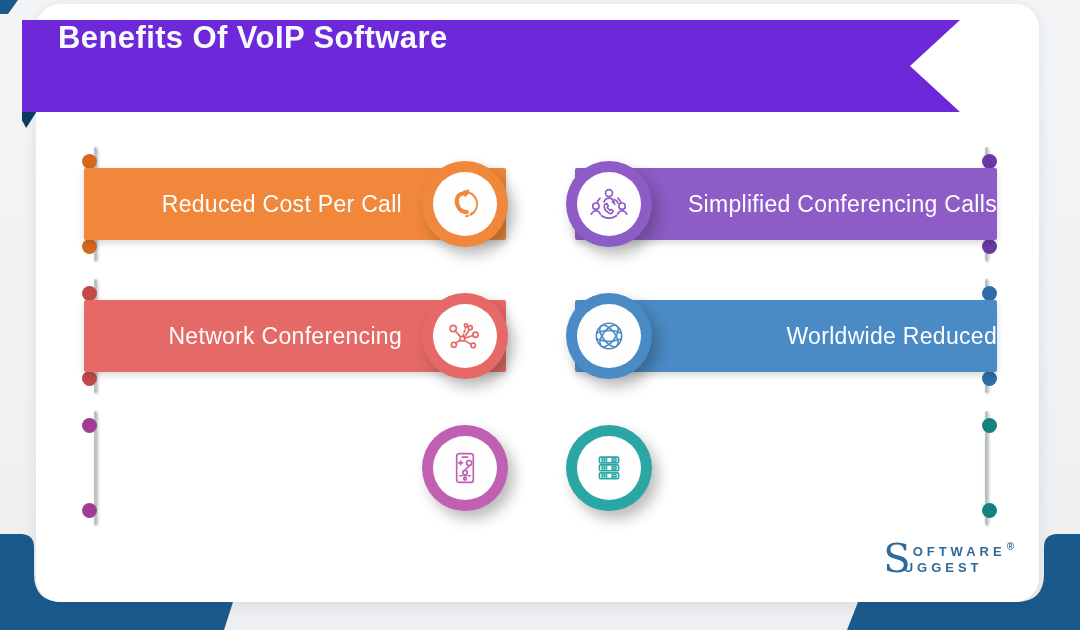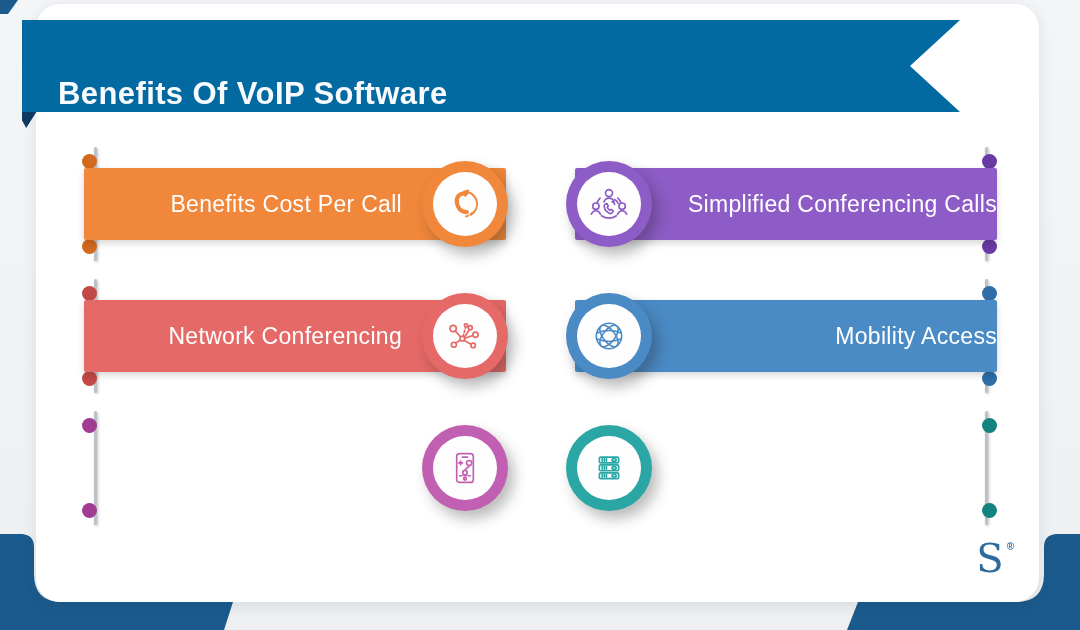--- a/index.html
+++ b/index.html
@@ -17,23 +17,23 @@
   
   .card{
     position:absolute;left:36px;top:4px;width:1003px;height:598px;
     background:#ffffff;border-radius:24px;z-index:1;
     box-shadow:0 3px 14px rgba(30,50,70,.10);
   }
 
   
   .banner{
     position:absolute;left:22px;top:20px;width:938px;height:92px;z-index:3;
-    background:#0369a1;
+    background:#6d28d9;
     clip-path:polygon(0 0,100% 0,calc(100% - 50px) 50%,100% 100%,0 100%);
-    display:flex;align-items:flex-end;
+    display:flex;align-items:flex-start;
     filter:drop-shadow(2px 5px 6px rgba(20,40,60,.25));
   }
   .banner-title{
     color:#f8fbfd;font-size:31px;font-weight:700;letter-spacing:.4px;
     padding-left:36px;white-space:nowrap;
   }
   .banner-fold{
     position:absolute;left:22px;top:111px;width:15px;height:17px;z-index:2;
     background:#0f3a5f;clip-path:polygon(0 0,100% 0,28% 100%,0 55%);
   }
@@ -112,21 +112,21 @@
   <div class="banner-fold"></div>
   <div class="banner">
     <div class="banner-title">Benefits Of VoIP Software</div>
   </div>
 
   <div class="ribbon left rb-orange" style="--cy:204px">
     <div class="pole"></div>
     <div class="curl top"></div>
     <div class="curl bottom"></div>
     <div class="band">
-      <span class="label">Benefits Cost Per Call</span>
+      <span class="label">Reduced Cost Per Call</span>
     </div>
     <div class="medal">
       <div class="medal-inner">
         <svg width="40" height="40" viewBox="0 0 44 44" fill="none" stroke="currentColor" stroke-width="2.1" stroke-linecap="round" stroke-linejoin="round">
           <path d="M23.5 10.5C16 9.5 12.3 13.8 13 20s4.6 10.8 11 10.9" stroke-width="4.6"></path>
           <path d="M28.7 33.7 A13.5 13.5 0 0 0 20.8 8.6"></path>
           <path d="M20.8 8.6l4.8-1.6M20.8 8.6l1.6 4.6"></path>
           <path d="M23 35.6A13.5 13.5 0 0 0 29.6 32" stroke-dasharray="2.6 2.6"></path>
         </svg>
       </div>
@@ -185,21 +185,21 @@
         </svg>
       </div>
     </div>
   </div>
 
   <div class="ribbon right rb-blue" style="--cy:336px">
     <div class="pole"></div>
     <div class="curl top"></div>
     <div class="curl bottom"></div>
     <div class="band">
-      <span class="label">Mobility Access</span>
+      <span class="label">Worldwide Reduced</span>
     </div>
     <div class="medal">
       <div class="medal-inner">
         <svg width="42" height="42" viewBox="0 0 48 48" fill="none" stroke="currentColor" stroke-width="1.8" stroke-linecap="round" stroke-linejoin="round">
           <circle cx="24" cy="24" r="14.5"></circle>
           <ellipse cx="24" cy="24" rx="7" ry="14.5" transform="rotate(38 24 24)"></ellipse>
           <ellipse cx="24" cy="24" rx="7" ry="14.5" transform="rotate(-38 24 24)"></ellipse>
           <path d="M10.5 20.5q13.5-5.5 27 0M10.5 27.5q13.5 5.5 27 0"></path>
         </svg>
       </div>
@@ -243,17 +243,21 @@
           <path d="M16.3 31.2v3.2M18.7 31.2v3.2M21.1 31.2v3.2"></path>
           <rect x="27.5" y="31.4" width="4.6" height="2.8" rx="0.9"></rect>
         </svg>
       </div>
     </div>
   </div>
 
   <div class="logo">
     <div class="logo-row">
       <span class="logo-s">S</span>
+      <span class="logo-word">
+        <span class="logo-l1"><span>OFTWARE</span></span>
+        <span class="logo-l2">UGGEST</span>
+      </span>
       <span class="logo-reg">®</span>
     </div>
   </div>
 
 </div>
 
 </body></html>

